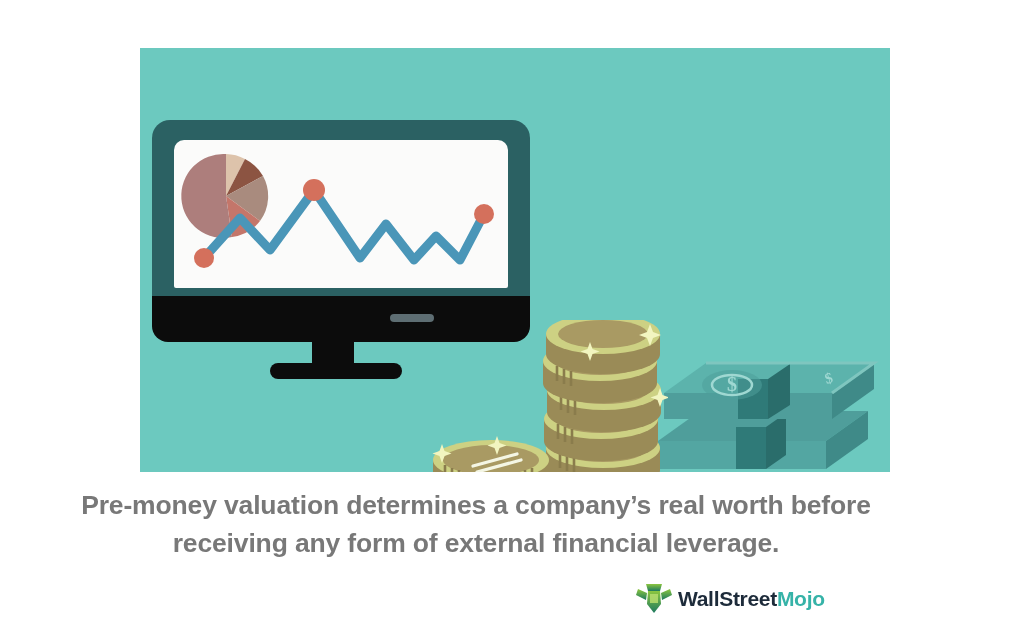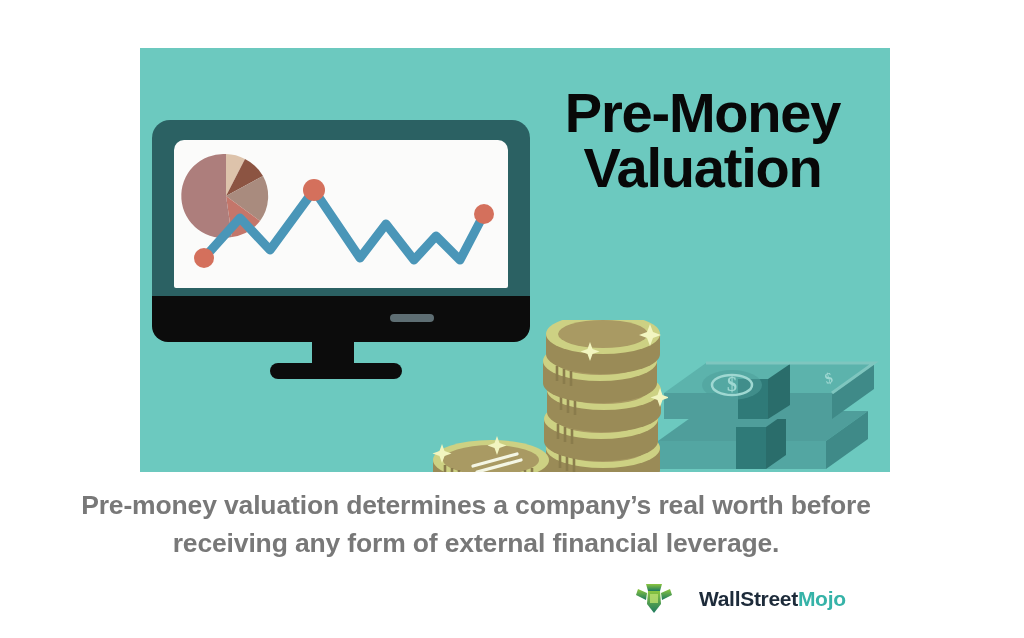--- a/index.html
+++ b/index.html
@@ -119,40 +119,38 @@
   }
 
   
   #logo {
     position: absolute;
     left: 634px;
     top: 580px;
     height: 38px;
     display: flex;
     align-items: center;
-    gap: 25px;
+    gap: 4px;
   }
   #logo-mark { width: 40px; height: 38px; display: block; }
   #logo-text {
     font-family: "Liberation Sans", sans-serif;
     font-weight: bold;
     font-size: 21px;
     letter-spacing: -0.3px;
     white-space: nowrap;
   }
   .logo-wall { color: #1d2b3a; }
   .logo-mojo { color: #36b3a8; }
 </style>
 </head>
 <body>
 
 <div id="hero-panel">
 
-  <div id="hero-title">Pre-Money
-Valuation</div>
 
   <div id="monitor">
     <div class="mon-bezel"></div>
     <div class="mon-screen">
 
       
       <svg width="334" height="148" viewBox="0 0 334 148">
         <g transform="translate(52,56)">
           <path d="M0,0 L0,-42 A42,42 0 0,1 19,-37 Z" fill="#ddc3ab"></path>
           <path d="M0,0 L19,-37 A42,42 0 0,1 37,-20 Z" fill="#8c5442"></path>

